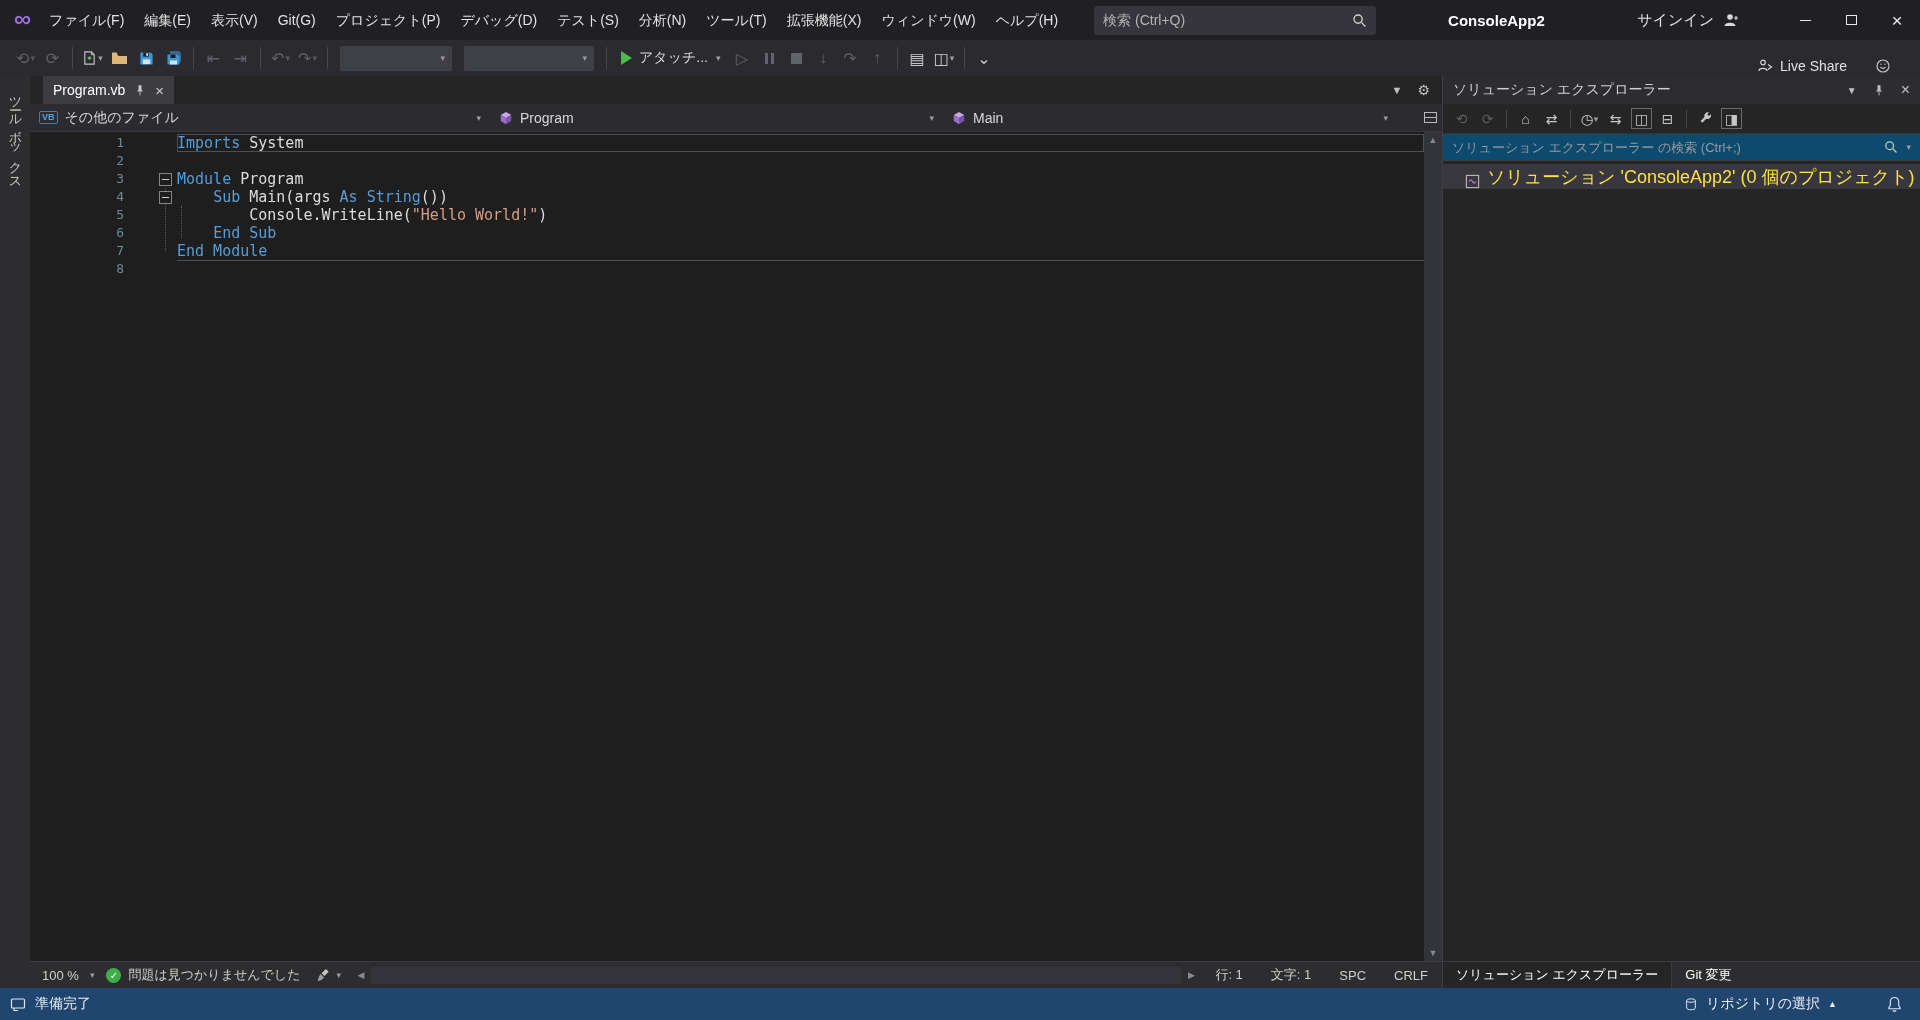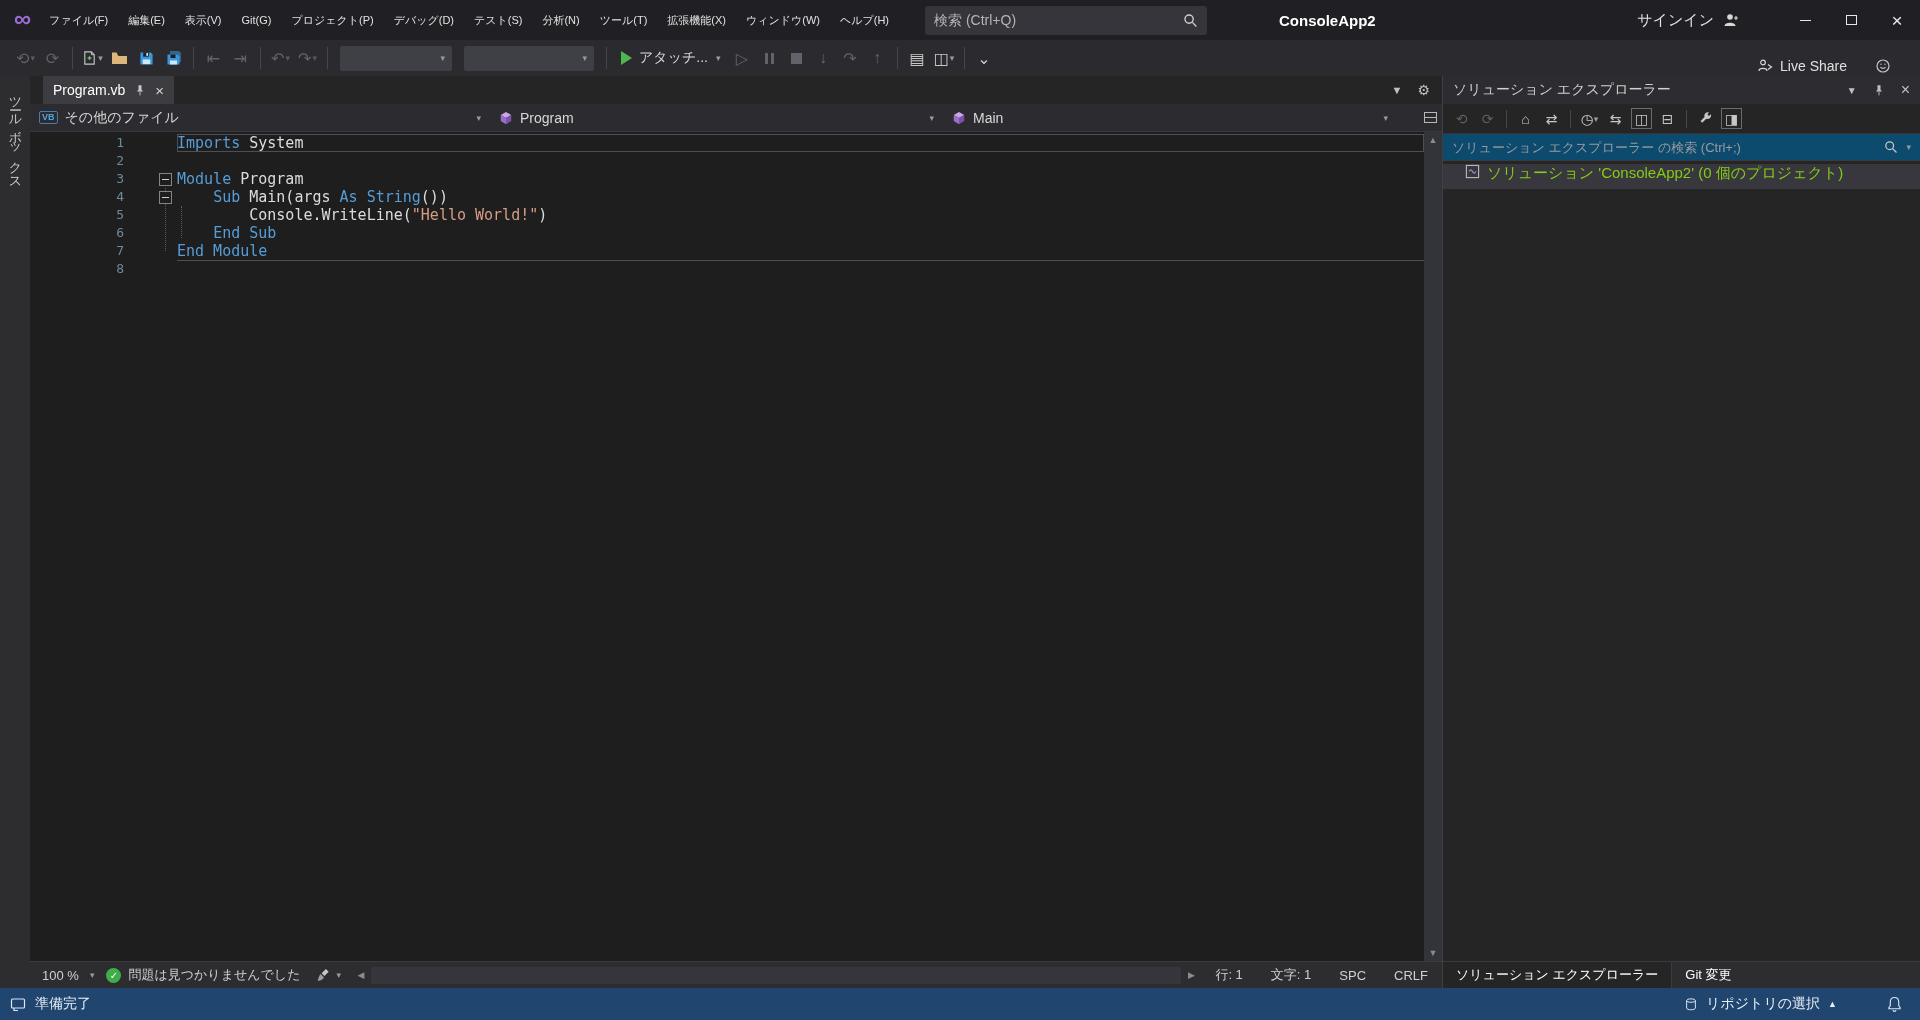--- a/index.html
+++ b/index.html
@@ -8,21 +8,21 @@
     font-family:"Liberation Sans","DejaVu Sans",sans-serif;
     font-size:14px; color:#d8d8d8; background:var(--editor-bg,#1e1e1e);
     display:flex; flex-direction:column;
   }
   svg { display:block; }
 
   
   .titlebar { height:40px; flex:0 0 40px; background:var(--titlebar-bg,#1f1f24); display:flex; align-items:center; padding-left:10px; }
   .vs-logo { color:#9b6bd6; font-size:24px; font-weight:bold; margin:0 8px 2px 4px; }
   .menu { display:flex; height:100%; align-items:center; }
-  .menu-item { padding:0 10px; font-size:11px; color:#e2e2e2; line-height:40px; cursor:default; }
+  .menu-item { padding:0 10px; font-size:14px; color:#e2e2e2; line-height:40px; cursor:default; }
   .tb-search { width:282px; height:29px; background:#35353b; border-radius:3px; display:flex; align-items:center; margin-left:26px; padding:0 9px; }
   .tb-search input { flex:1; background:transparent; border:none; outline:none; color:#cfcfcf; font-size:14px; font-family:inherit; }
   .tb-search input::placeholder { color:#b5b5b5; opacity:1; }
   .project-name { margin-left:72px; font-weight:bold; color:#ffffff; font-size:15px; }
   .tb-right { margin-left:auto; display:flex; align-items:center; height:100%; }
   .signin { font-size:15px; color:#e2e2e2; margin-right:9px; }
   .person-wrap { margin-right:42px; }
   .win-btn { width:46px; height:40px; display:flex; align-items:center; justify-content:center; color:#e8e8e8; }
   .min-glyph { width:11px; height:1px; background:#e8e8e8; display:inline-block; }
   .max-glyph { width:11px; height:10px; border:1px solid #e8e8e8; display:inline-block; }
@@ -101,21 +101,21 @@
   .ph-icons .x { font-size:16px; }
   .panel-toolbar { height:30px; flex:0 0 30px; display:flex; align-items:center; gap:5px; padding:0 8px; border-bottom:1px solid #333338; }
   .pi { width:21px; height:21px; display:inline-flex; align-items:center; justify-content:center; color:#c6c6c6; font-size:14px; }
   .pi.dis { color:#5f5f66; }
   .pi.boxed { border:1px solid #6a6a72; }
   .psep { width:1px; height:18px; background:#46464d; margin:0 3px; }
   .panel-search { height:27px; flex:0 0 27px; display:flex; align-items:center; background:#0c4a6e; border-bottom:1px solid #3a3a3f; padding:0 9px; gap:7px; }
   .panel-search input { flex:1; background:transparent; border:none; outline:none; color:#cfcfcf; font-size:13px; font-family:inherit; }
   .panel-search input::placeholder { color:#9a9aa0; opacity:1; }
   .tree { flex:1 1 auto; padding-top:3px; }
-  .tree-row { height:25px; display:flex; align-items:flex-start; gap:7px; background:var(--selection-bg,#37373d); padding-left:22px; font-size:15px; color:#84cc16; }
+  .tree-row { height:25px; display:flex; align-items:flex-end; gap:7px; background:var(--selection-bg,#37373d); padding-left:22px; font-size:18px; color:#fde047; }
   .panel-tabs { height:27px; flex:0 0 27px; background:var(--chrome-bg,#2d2d30); border-top:1px solid #3a3a3f; display:flex; align-items:stretch; font-size:13px; }
   .ptab { display:flex; align-items:center; padding:0 13px; color:#ffffff; }
   .ptab.active { background:var(--panel-bg,#252526); color:#ffffff; border-right:1px solid #3a3a3f; }
 
   
   .statusbar { height:32px; flex:0 0 32px; background:var(--statusbar-bg,#20456e); display:flex; align-items:center; color:#e8eef7; font-size:14px; padding:0 18px 0 10px; }
   .ready { display:flex; align-items:center; gap:8px;justify-content:center; }
   .sb-right { margin-left:auto; display:flex; align-items:center; gap:24px; }
   .repo-select { display:flex; align-items:center; gap:8px; }
   .repo-select .up { font-size:9px; }

